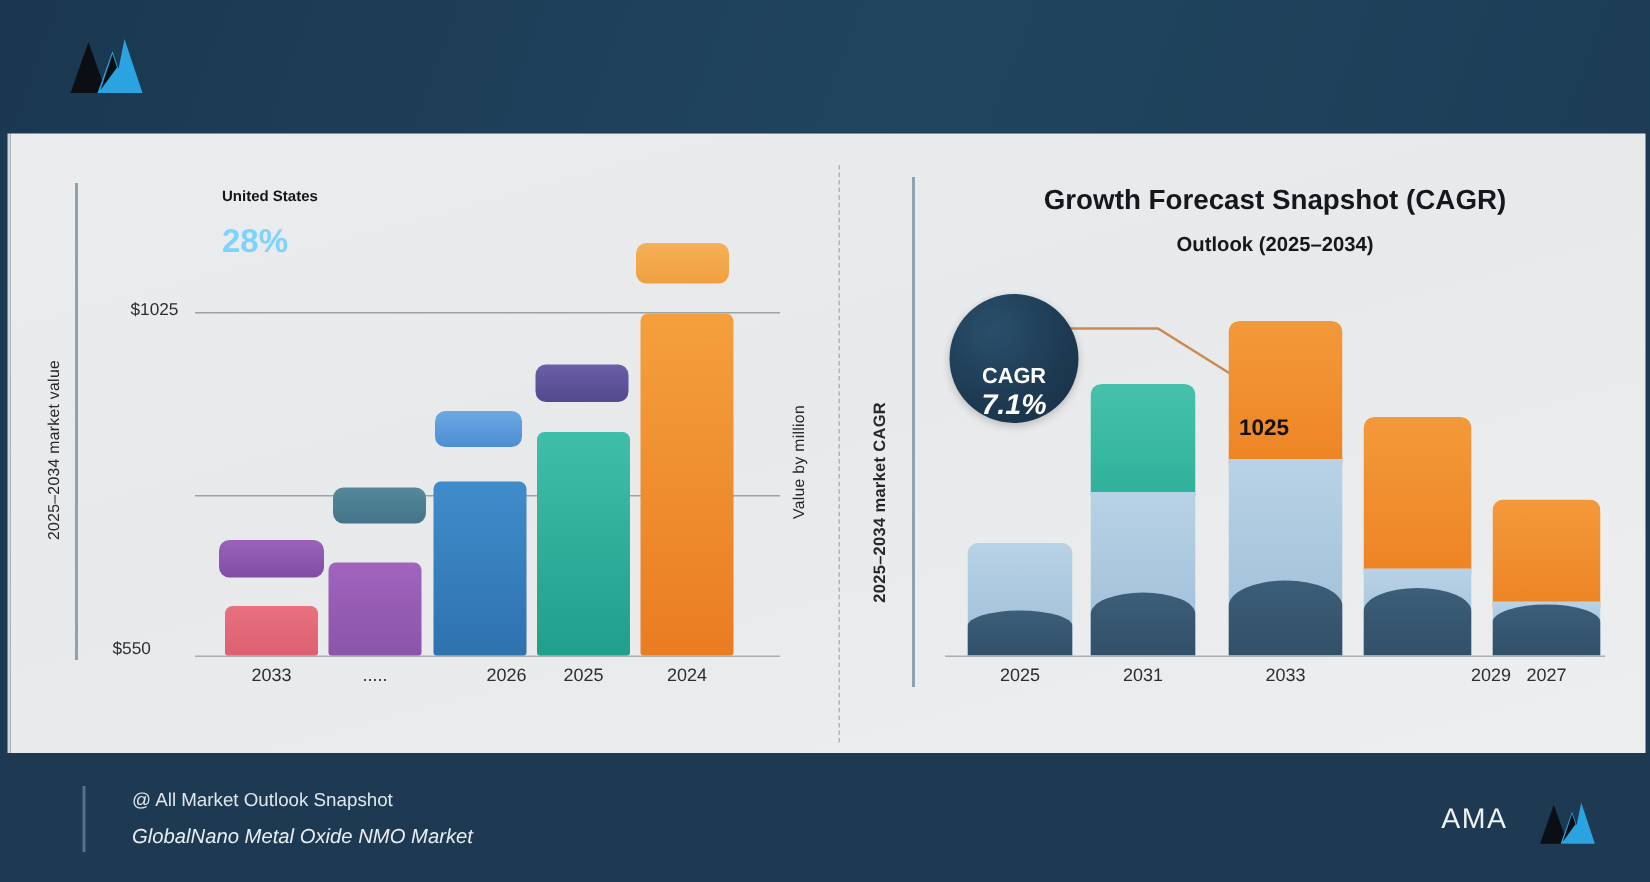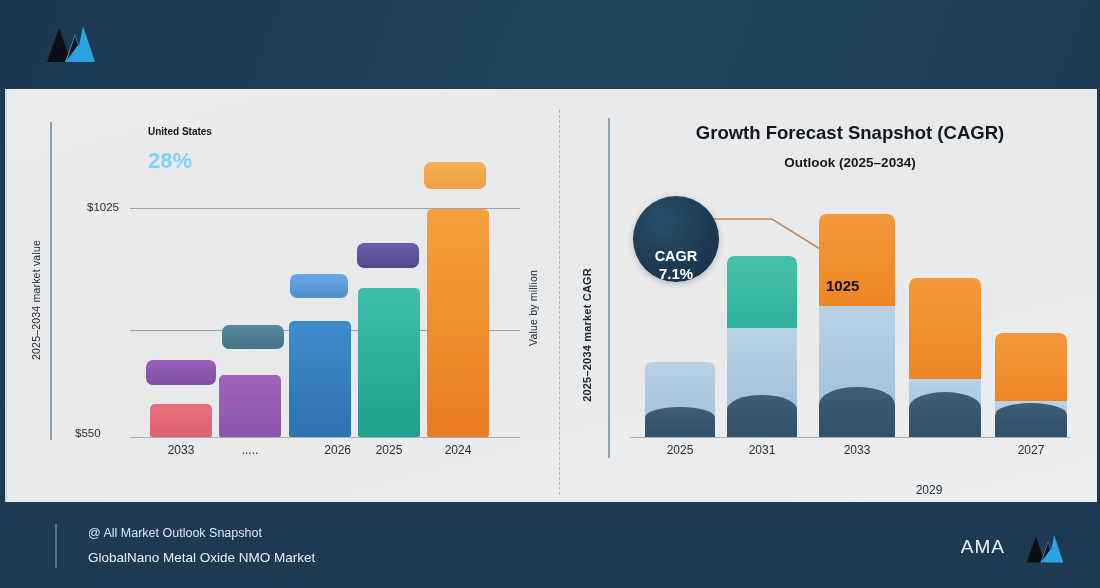--- a/index.html
+++ b/index.html
@@ -46,37 +46,37 @@
     font-size:18.5px;font-weight:700;color:#14181c;}
   .r-sub{position:absolute;top:155px;left:610px;width:480px;text-align:center;
     font-size:13.5px;font-weight:700;color:#14181c;}
 
   .cagr-badge{position:absolute;left:633px;top:196px;width:86px;height:86px;border-radius:50%;
     background:radial-gradient(circle at 34% 28%,#2a4f6b 0%,#1d3a52 58%,#172f44 100%);
     display:flex;flex-direction:column;align-items:center;justify-content:flex-end;
     box-shadow:0 2px 6px rgba(0,0,0,.2);}
   .cagr-badge span{color:#fff;font-weight:700;line-height:1.15;}
   .cagr-k{font-size:14.5px;}
-  .cagr-v{font-size:15px;}
+  .cagr-v{font-size:19px;font-style:italic;}
 
   .connector{position:absolute;left:700px;top:205px;width:160px;height:60px;}
 
   .sbar{position:absolute;overflow:hidden;border-radius:7px 7px 0 0;}
   .seg-top{position:absolute;left:0;right:0;border-radius:7px 7px 0 0;}
   .seg-mid{position:absolute;left:0;right:0;}
   .seg-bot{position:absolute;left:0;right:0;bottom:0;border-radius:55% 55% 0 0 / 38% 38% 0 0;}
   .val-label{position:absolute;font-size:15px;font-weight:700;color:#101214;margin-top:34px;}
 
   .baseline{position:absolute;height:1px;background:#a8aeb3;}
 
   
   .footer{position:absolute;left:0;top:502px;width:1100px;height:86px;background:#1d3a52;}
   .f-rule{position:absolute;left:55px;top:524px;width:2px;height:44px;background:#56728a;}
   .f-l1{position:absolute;left:88px;top:526px;font-size:12.5px;color:#dfe7ee;}
-  .f-l2{position:absolute;left:88px;top:550px;font-size:13.5px;color:#e8eef4;}
+  .f-l2{position:absolute;left:88px;top:550px;font-size:13.5px;color:#e8eef4;font-style:italic;}
   .f-brand{position:absolute;right:95px;top:536px;font-size:19px;color:#eef3f7;letter-spacing:1px;}
   .f-logo{position:absolute;right:28px;top:532px;width:54px;height:32px;}
 </style>
 </head>
 <body>
 
 <div class="screen">
 
   <div class="header">
     <svg class="logo-mark" viewBox="0 0 52 42">
@@ -160,21 +160,21 @@
     <div class="seg-bot" style="height:50px;background:linear-gradient(180deg,#3d5e78,#31506a);"></div>
   </div>
   <div class="val-label" style="left:826px;top:243px;">1025</div>
   <div class="xlab" style="left:819px;top:443px;width:76px;">2033</div>
 
   <div class="sbar" style="left:909px;top:278px;width:72px;height:159px;">
     <div class="seg-top" style="top:0;height:105px;background:linear-gradient(180deg,#f3993a,#ee8424);"></div>
     <div class="seg-mid" style="top:101px;height:58px;background:linear-gradient(180deg,#b8d2e6,#9dbdd6);"></div>
     <div class="seg-bot" style="height:45px;background:linear-gradient(180deg,#3d5e78,#31506a);"></div>
   </div>
-  <div class="xlab" style="left:893px;top:443px;width:72px;margin-top:40px;">2029</div>
+  <div class="xlab" style="left:958px;top:443px;width:72px;">2029</div>
 
   <div class="sbar" style="left:995px;top:333px;width:72px;height:104px;">
     <div class="seg-top" style="top:0;height:72px;background:linear-gradient(180deg,#f3993a,#ee8424);"></div>
     <div class="seg-mid" style="top:68px;height:36px;background:linear-gradient(180deg,#b8d2e6,#9dbdd6);"></div>
     <div class="seg-bot" style="height:34px;background:linear-gradient(180deg,#3d5e78,#31506a);"></div>
   </div>
   <div class="xlab" style="left:995px;top:443px;width:72px;">2027</div>
 
   <div class="footer"></div>
   <div class="f-rule"></div>

